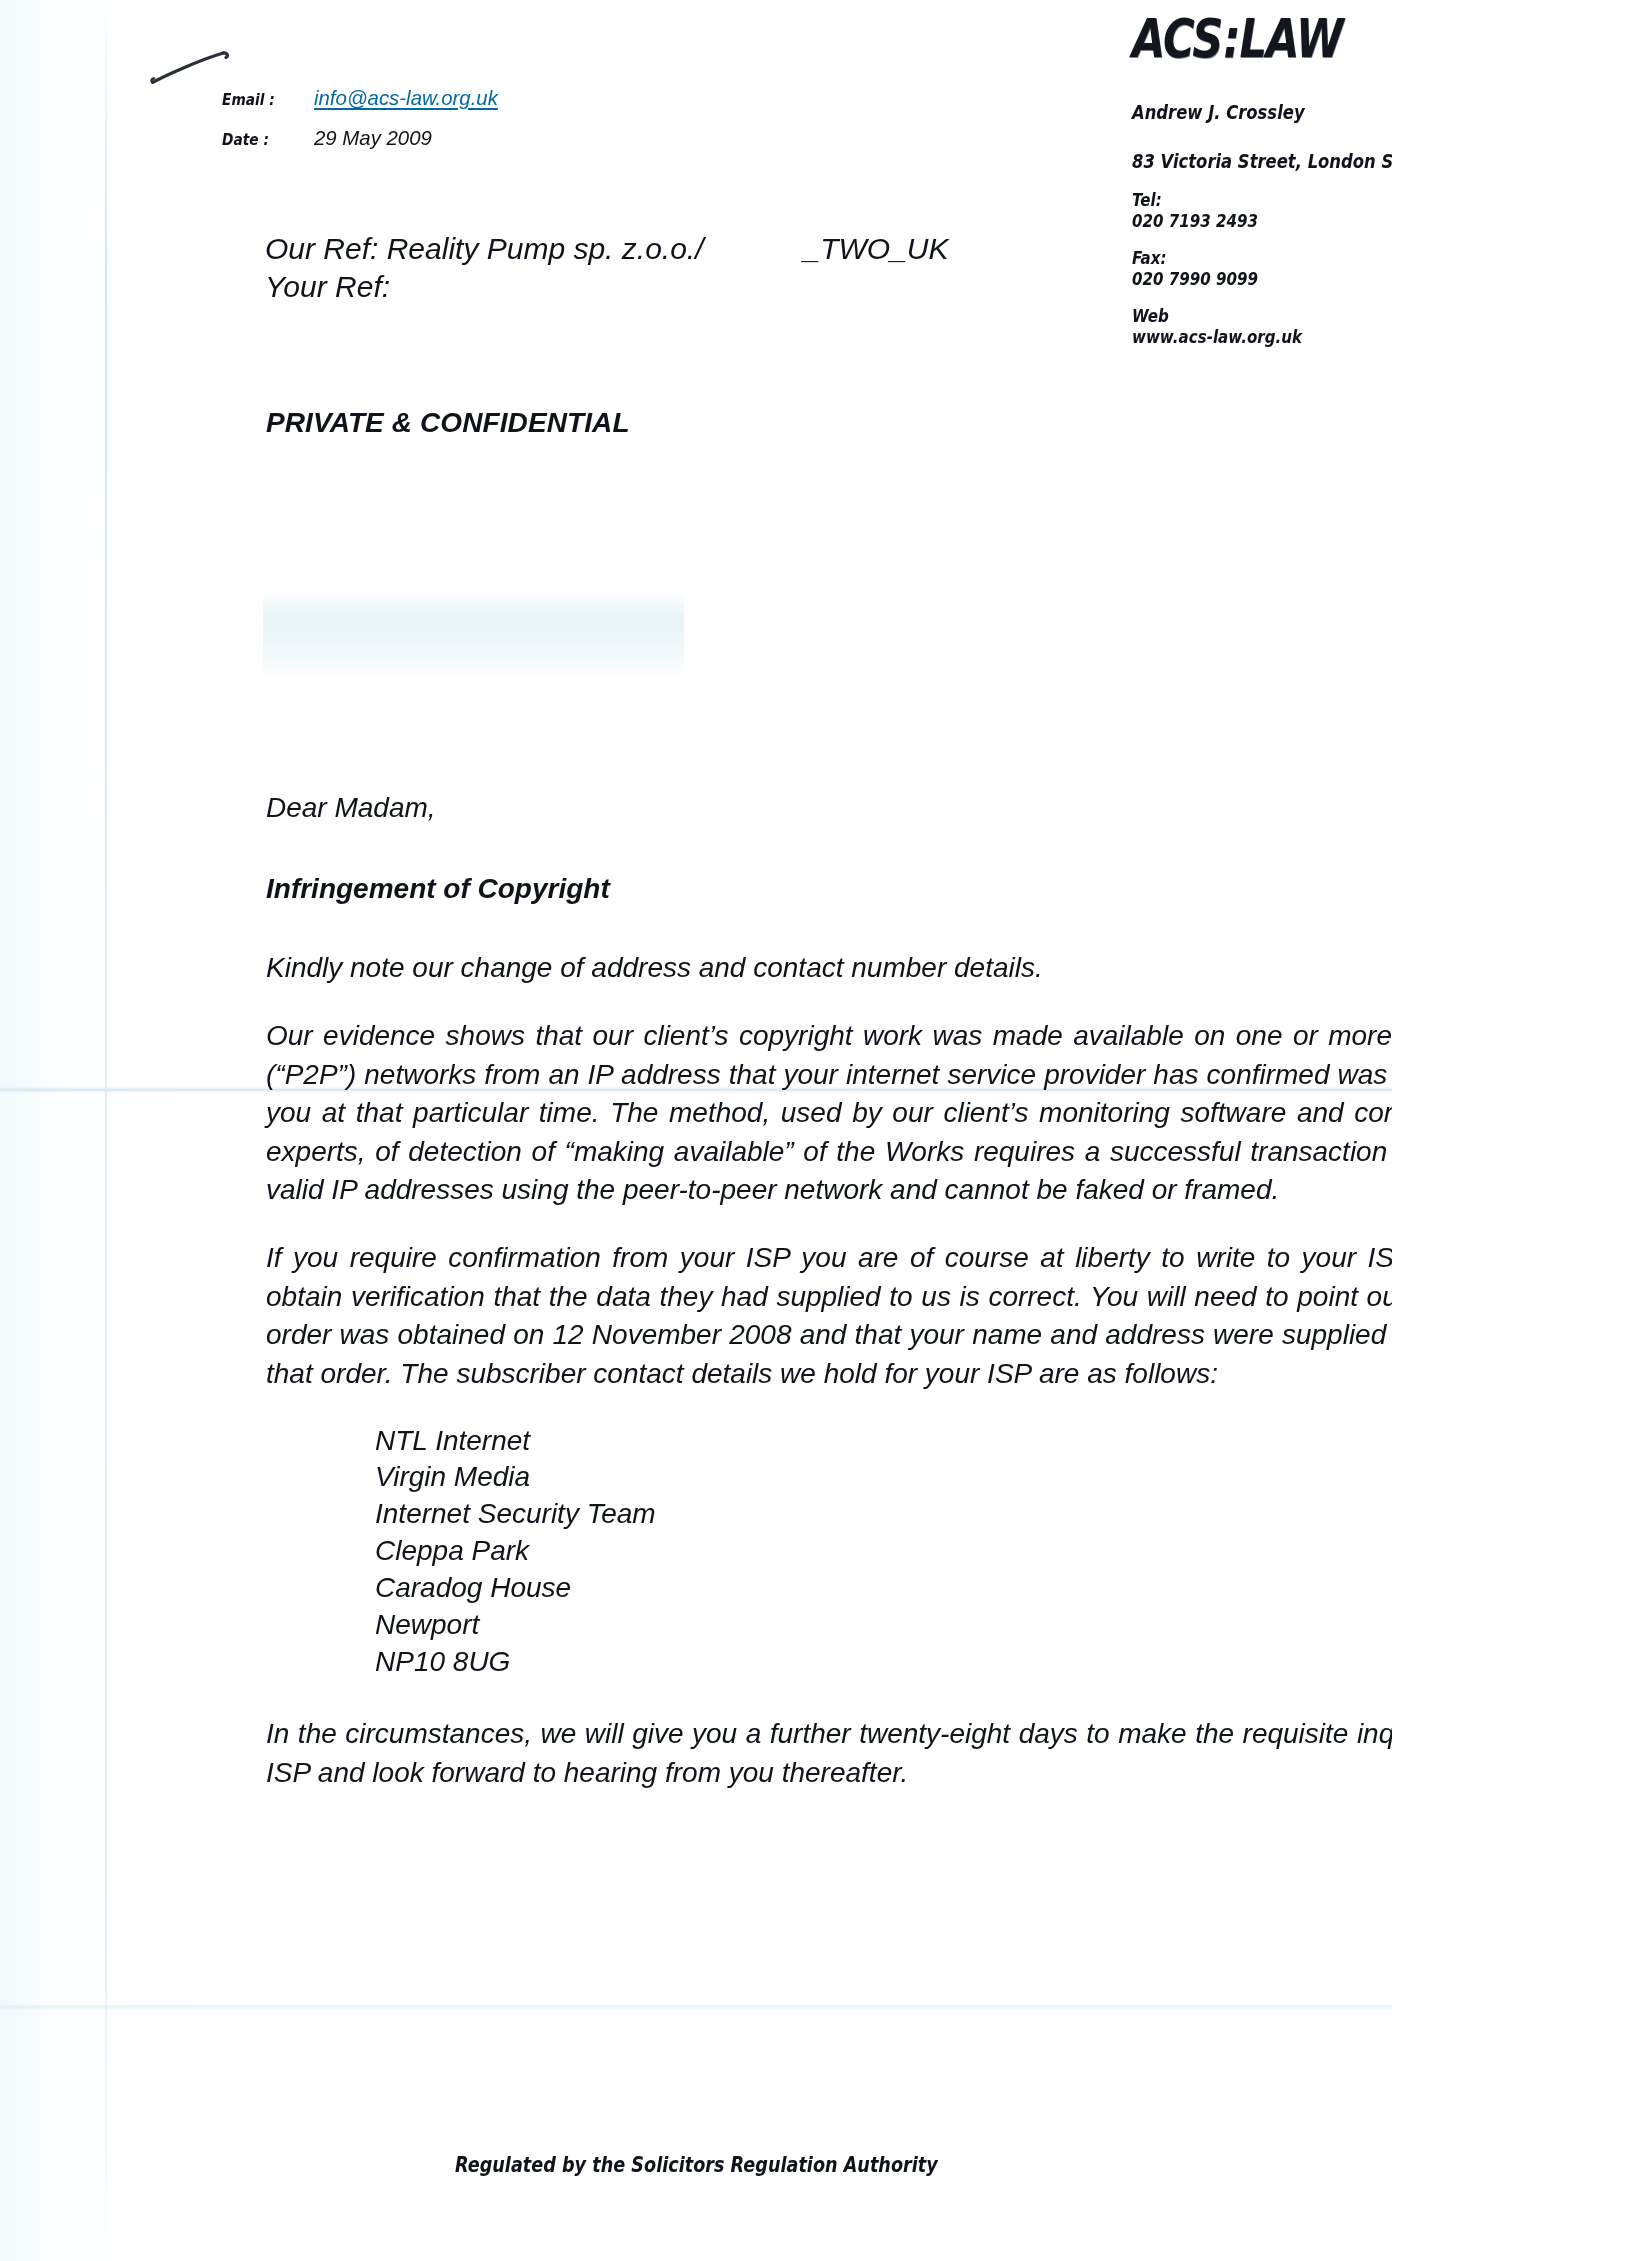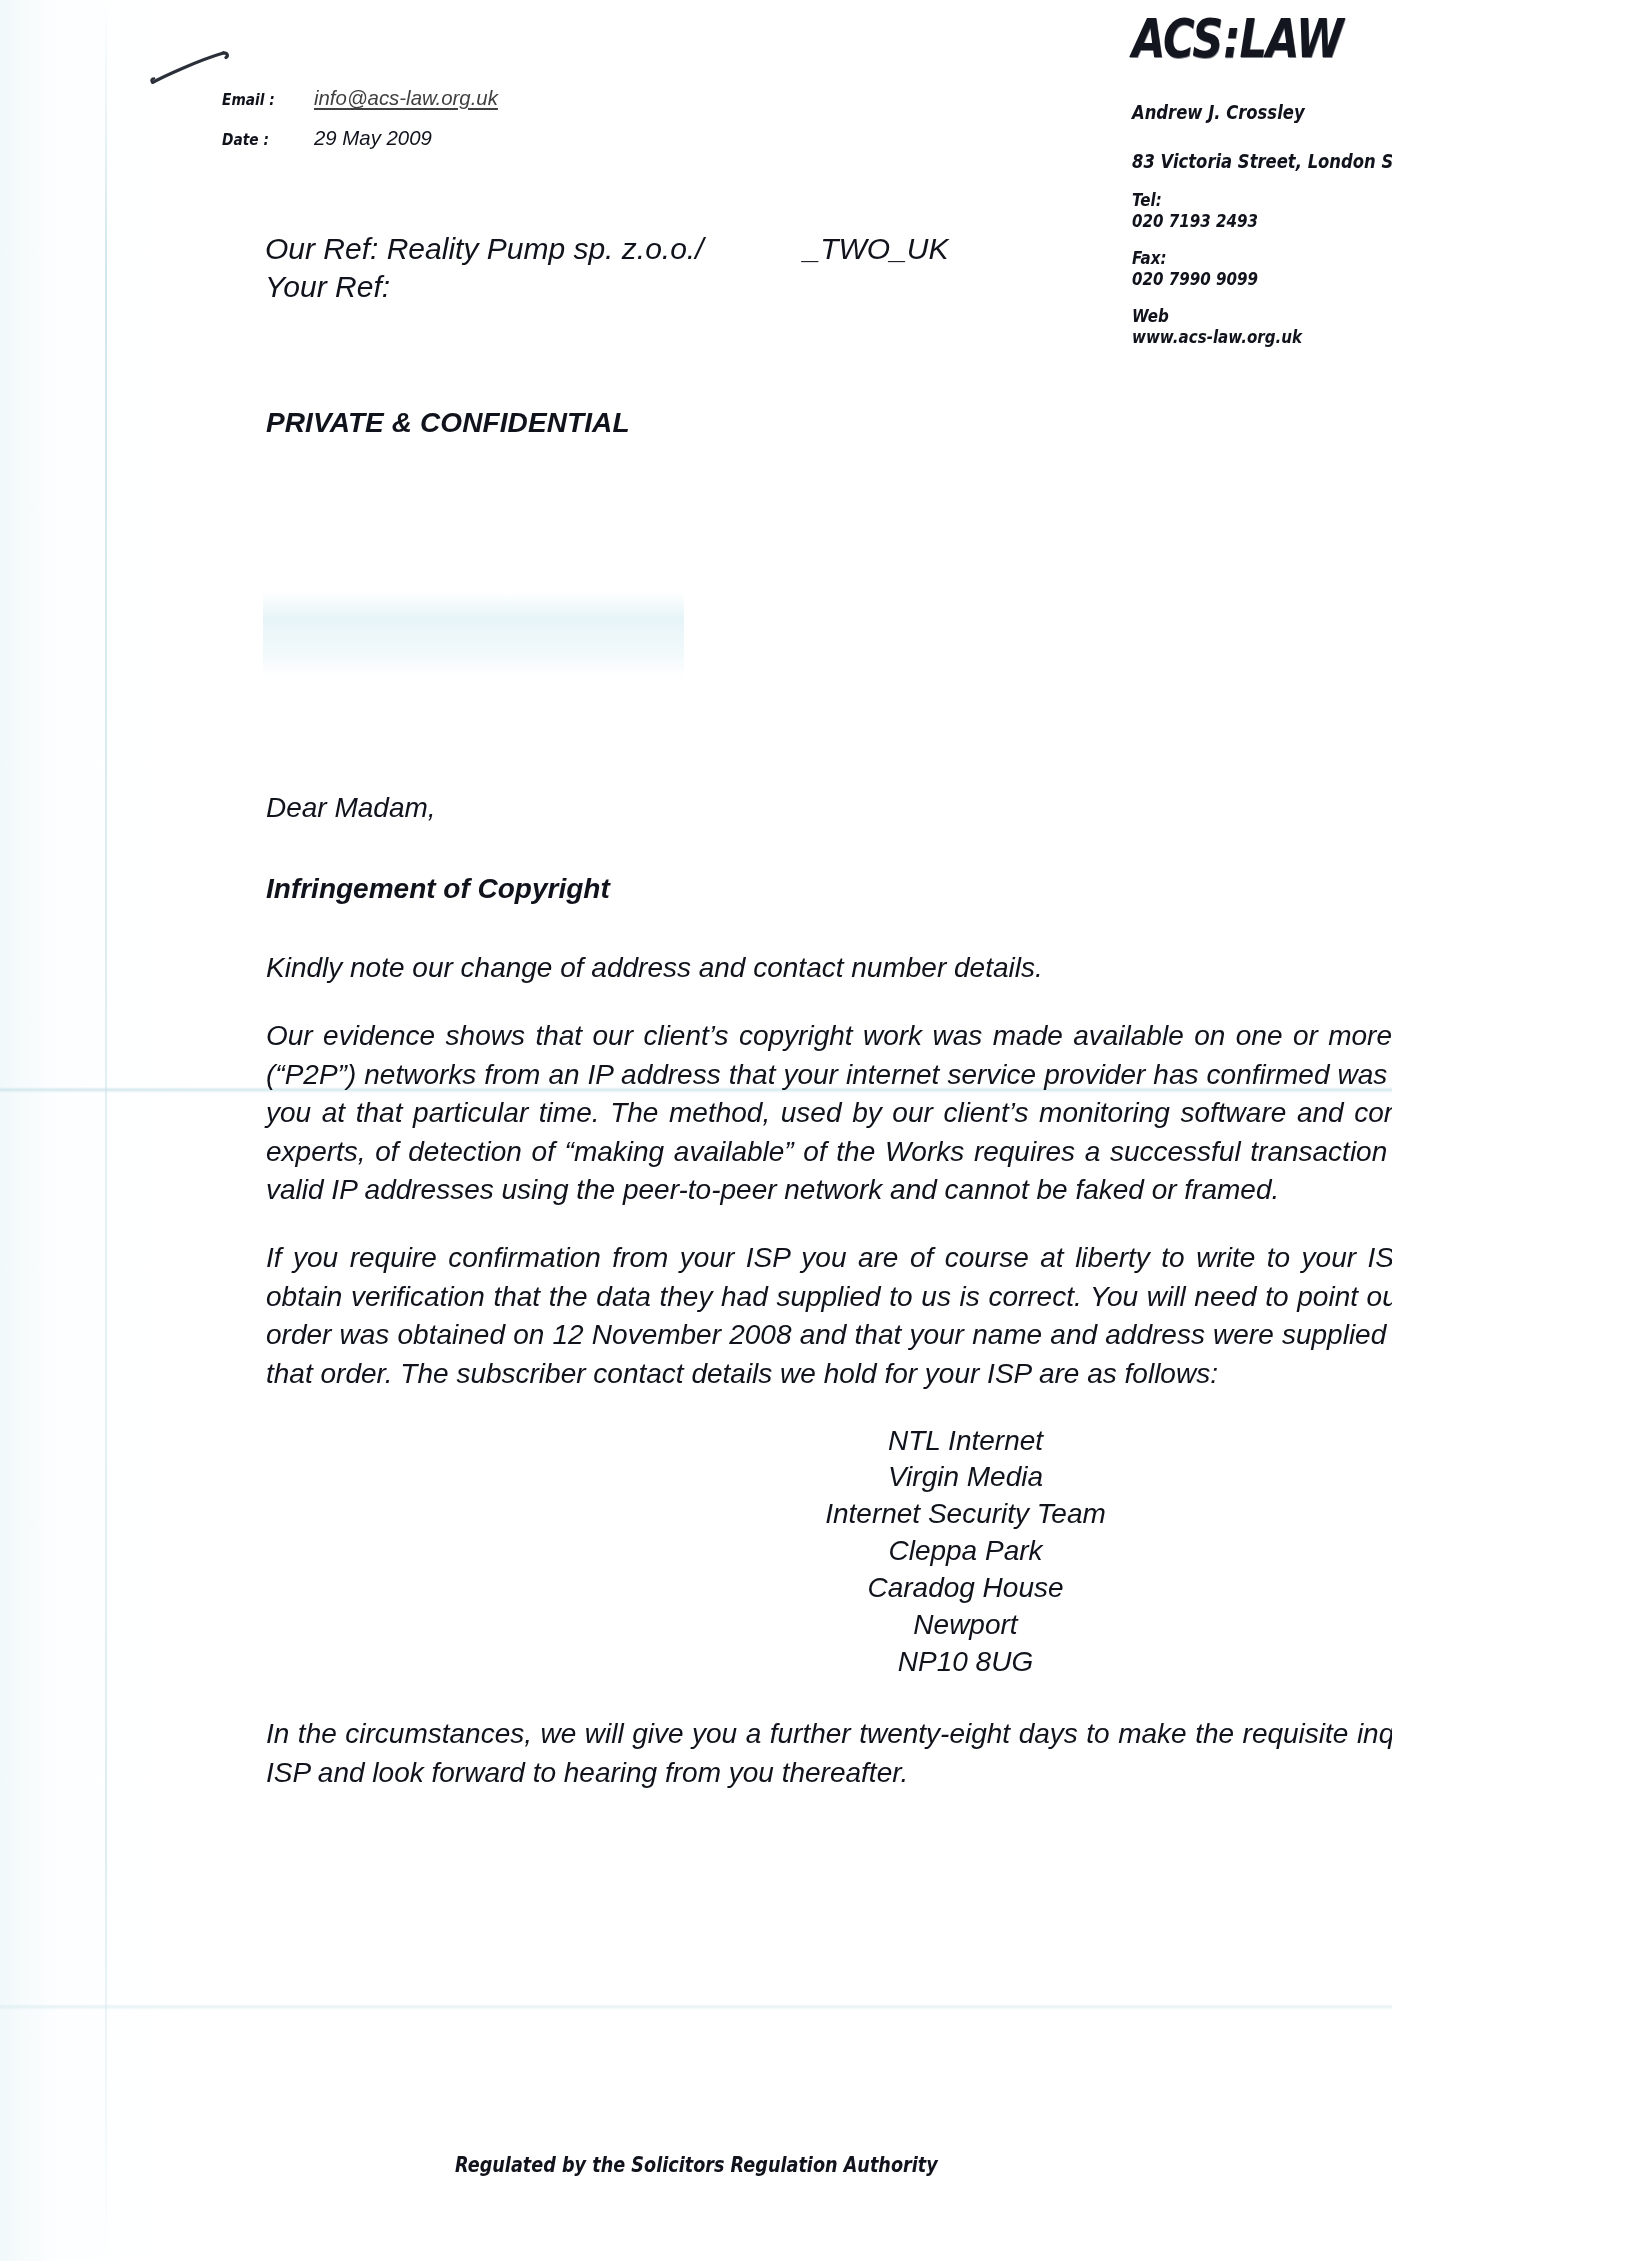--- a/index.html
+++ b/index.html
@@ -131,21 +131,21 @@
     transform: scaleX(.84);
     transform-origin: left top;
   }
   .meta-row .mval {
     font-size: 20.4px;
     font-family: "Liberation Sans", sans-serif;
   }
   .meta-row .mval.link {
     text-decoration: underline;
     text-underline-offset: 3.3px;
-    color: #404040;
+    color: #0369a1;
     text-align: right;
   }
 
   
   .refs {
     position: absolute;
     left: 265px;
     top: 230px;
     font-size: 30px;
     line-height: 1.28;
@@ -190,21 +190,20 @@
   .salutation { margin-bottom: 42px !important; }
   .subject {
     font-weight: 700;
     margin-bottom: 41px !important;
   }
   .justified { text-align: justify; text-justify: inter-word; }
   .isp-block {
     margin: 0 0 34px 0;
     padding-left: 109px;
     line-height: 1.32;
-    text-align: center;
   }
   .isp-block div { white-space: nowrap; }
 
   
   .footer {
     position: absolute;
     left: 0; right: 0;
     top: 2153px;
     text-align: center;
     font-family: "DejaVu Sans", sans-serif;

